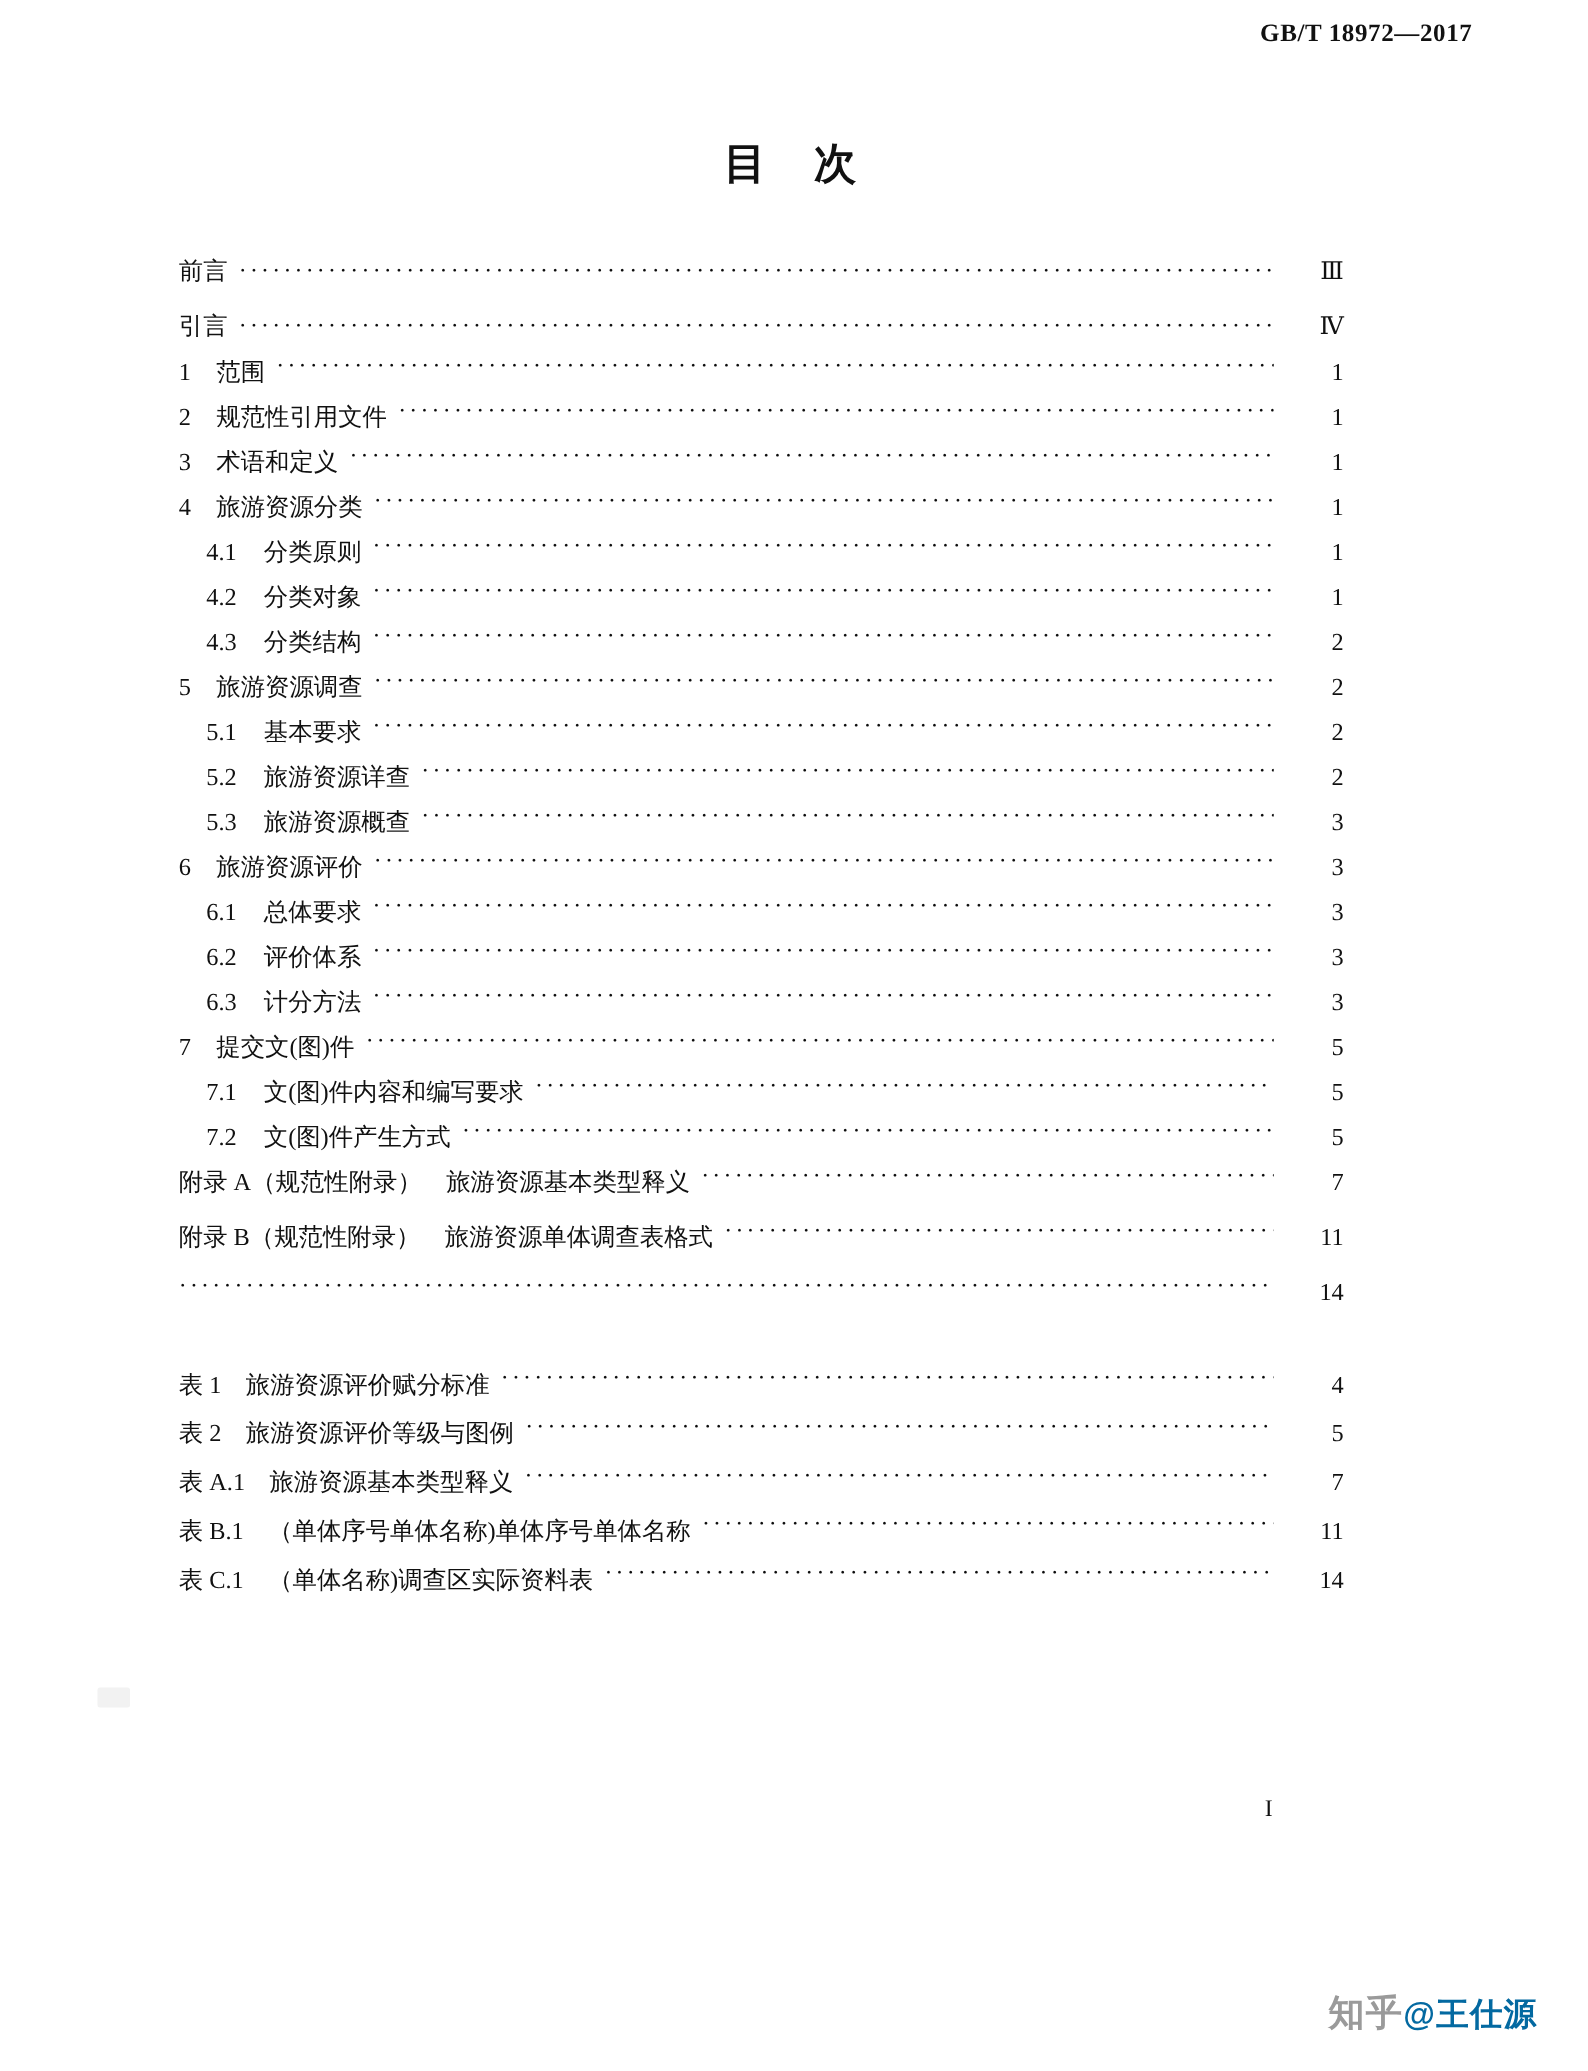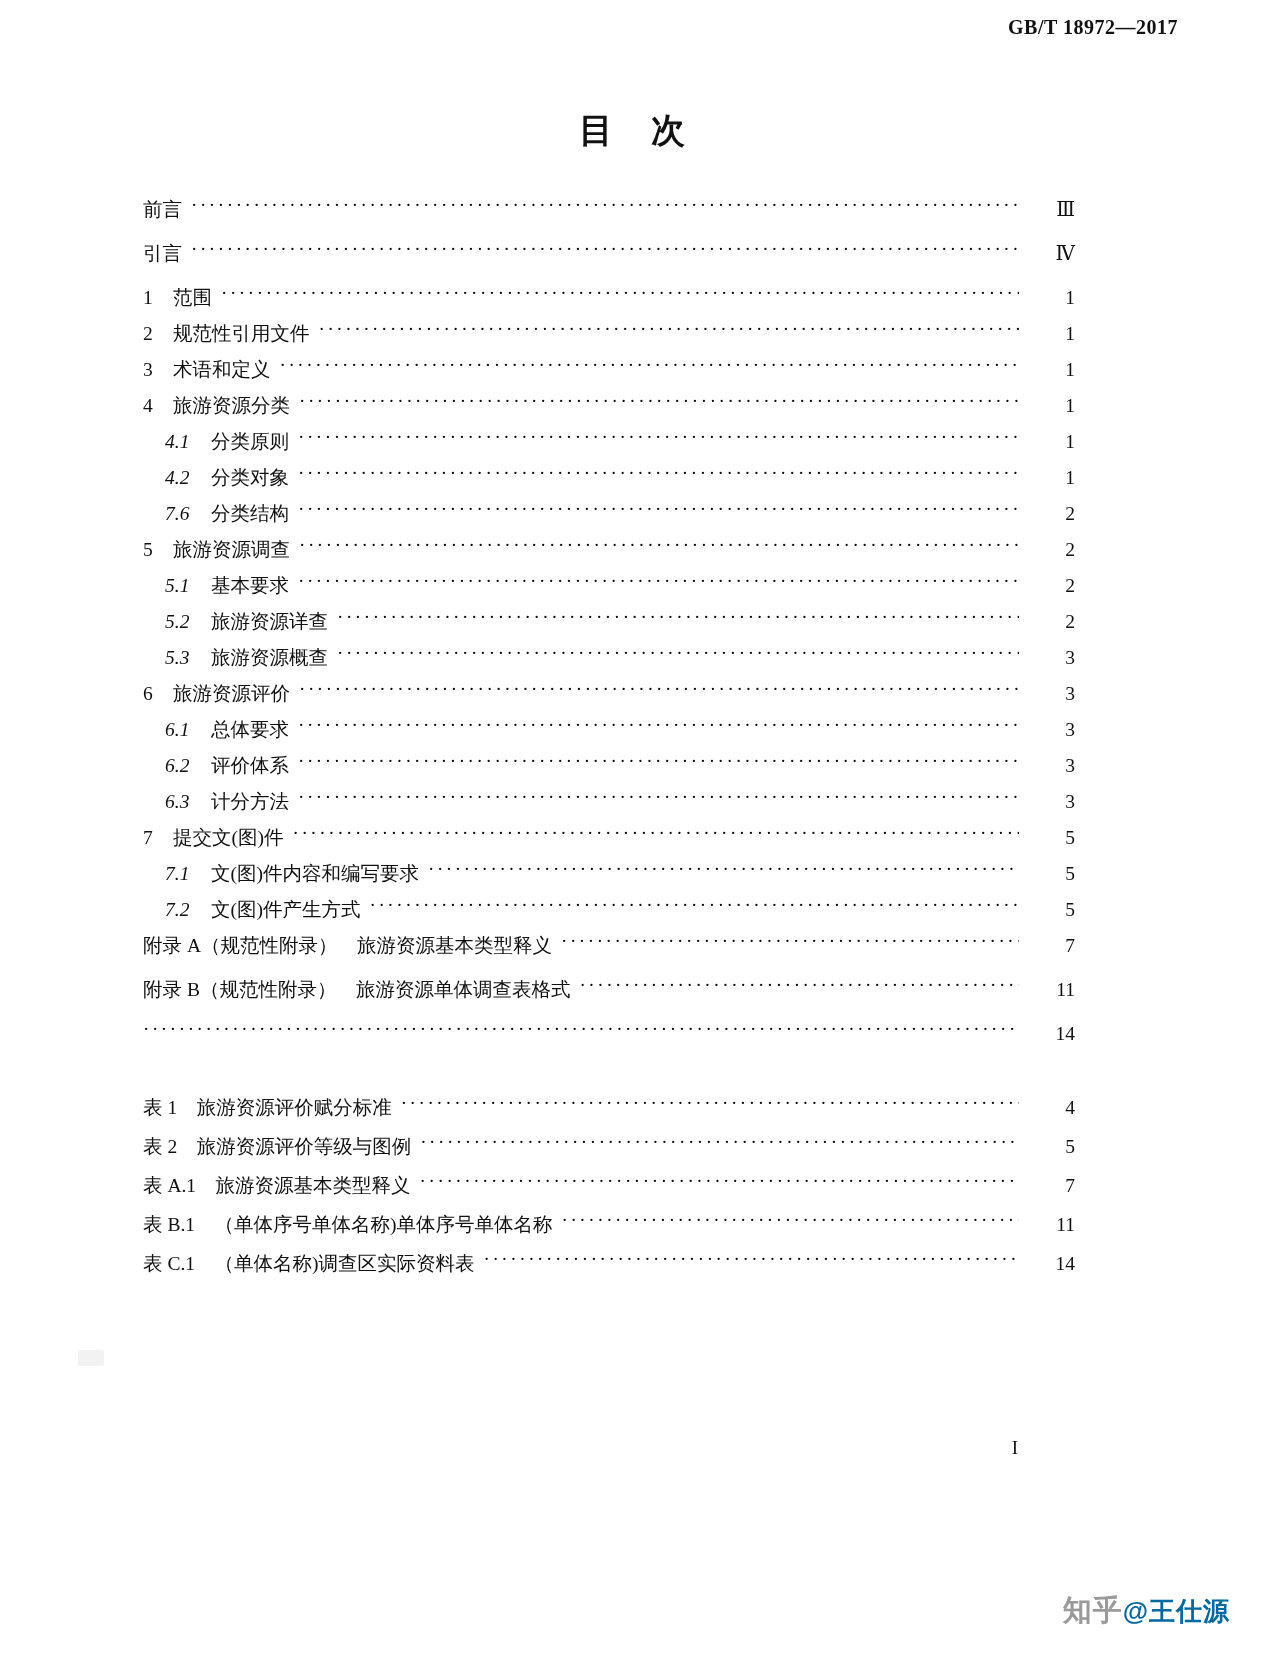--- a/index.html
+++ b/index.html
@@ -54,36 +54,36 @@
   }
 
   .toc-row {
     display: flex;
     align-items: baseline;
     width: 100%;
     font-size: 19.5px;
     line-height: 1;
     height: 36px;
   }
-  .toc-row.front { height: 44px; }
+  .toc-row.front { height: 44px; align-items: center; }
   .toc-row.sub   { height: 36px; }
   .toc-row.annex { height: 44px; }
   .toc-row.tbl   { height: 39px; }
 
   .toc-label {
     white-space: nowrap;
     flex: 0 0 auto;
     padding-right: 9px;
   }
   .num {
     display: inline-block;
     font-family: "Liberation Serif", "DejaVu Serif", serif;
   }
   .num.lvl1 { width: 30px; }
-  .num.lvl2 { width: 46px; font-style: italic; }
+  .num.lvl2 { width: 46px; }
   .indent1 { padding-left: 0px; }
   .indent2 { padding-left: 22px; }
 
   .leader {
     flex: 1 1 auto;
     position: relative;
     overflow: hidden;
     height: 1em;
   }
   .leader::before {
@@ -201,21 +201,21 @@
           <span class="toc-label"><span class="indent2"><span class="num lvl2">4.1</span>分类原则</span></span>
           <span class="leader"></span>
           <span class="toc-page">1</span>
         </div>
         <div class="toc-row sub">
           <span class="toc-label"><span class="indent2"><span class="num lvl2">4.2</span>分类对象</span></span>
           <span class="leader"></span>
           <span class="toc-page">1</span>
         </div>
         <div class="toc-row sub">
-          <span class="toc-label"><span class="indent2"><span class="num lvl2">7.6</span>分类结构</span></span>
+          <span class="toc-label"><span class="indent2"><span class="num lvl2">4.3</span>分类结构</span></span>
           <span class="leader"></span>
           <span class="toc-page">2</span>
         </div>
         <div class="toc-row lvl1">
           <span class="toc-label"><span class="indent1"><span class="num lvl1">5</span>旅游资源调查</span></span>
           <span class="leader"></span>
           <span class="toc-page">2</span>
         </div>
         <div class="toc-row sub">
           <span class="toc-label"><span class="indent2"><span class="num lvl2">5.1</span>基本要求</span></span>

